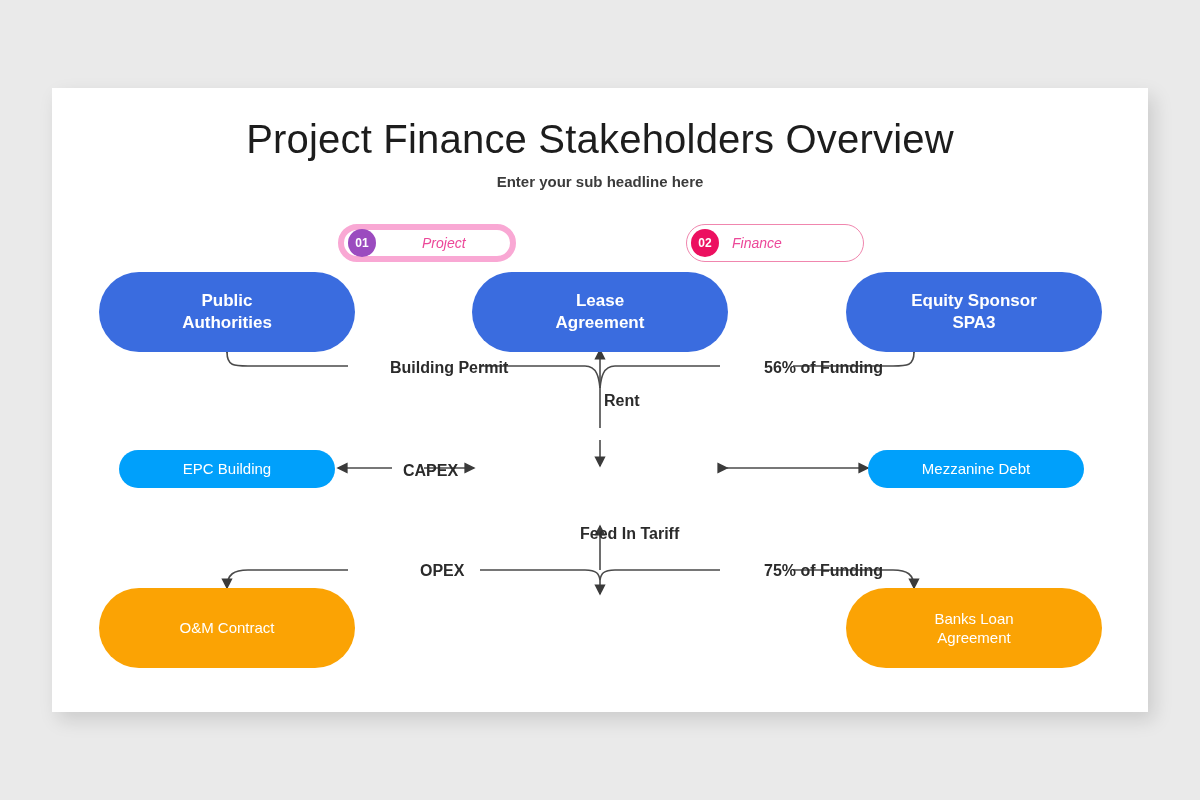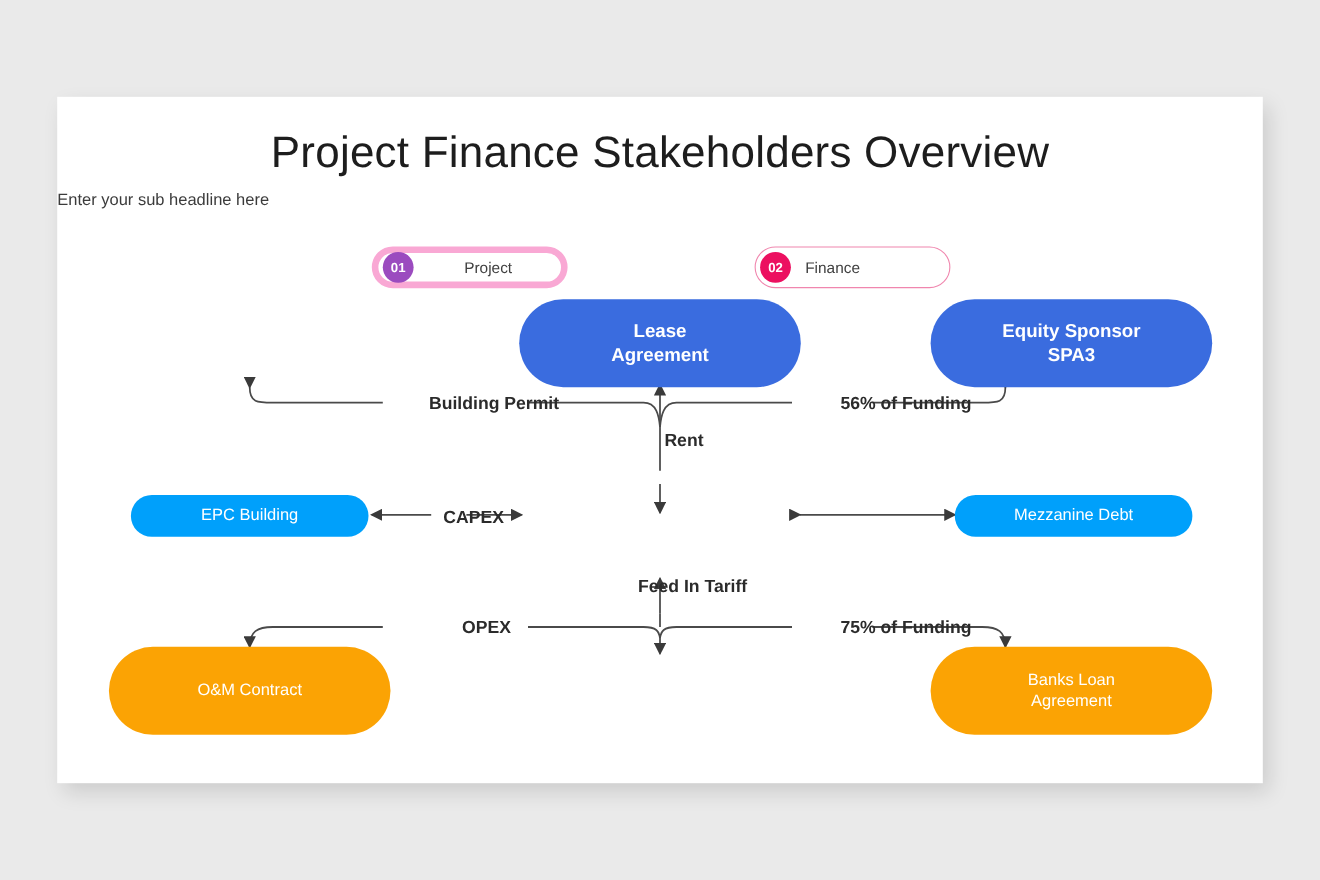--- a/index.html
+++ b/index.html
@@ -39,22 +39,23 @@
     font-size: 40px;
     font-weight: 400;
     color: #1d1d1d;
     letter-spacing: 0.2px;
   }
   #slide-subtitle {
     position: absolute;
     left: 0;
     top: 85px;
     width: 1096px;
+    text-align: center;
     font-size: 15px;
-    font-weight: 400;
+    font-weight: 700;
     color: #3b3b3b;
   }
 
   
   .legend-pill {
     position: absolute;
     height: 38px;
     border-radius: 19px;
     background: #ffffff;
     display: flex;
@@ -70,21 +71,22 @@
     align-items: center;
     justify-content: center;
     color: #ffffff;
     font-size: 12px;
     font-weight: 700;
     flex: 0 0 auto;
   }
   .legend-label {
     margin-left: 13px;
     font-size: 14px;
-    color: #404040;
+    color: #ec4899;
+    font-style: italic;
   }
 
   
   .node {
     position: absolute;
     border-radius: 999px;
     display: flex;
     align-items: center;
     justify-content: center;
     text-align: center;
@@ -185,20 +187,26 @@
     </svg>
 
     <div class="conn-label" style="left:318px; top:271px;">Building Permit</div>
     <div class="conn-label" style="left:692px; top:271px;">56% of Funding</div>
     <div class="conn-label" style="left:532px; top:304px;">Rent</div>
     <div class="conn-label" style="left:331px; top:374px;">CAPEX</div>
     <div class="conn-label" style="left:508px; top:437px;">Feed In Tariff</div>
     <div class="conn-label" style="left:348px; top:474px;">OPEX</div>
     <div class="conn-label" style="left:692px; top:474px;">75% of Funding</div>
 
+    <div class="node node-big" style="left:47px; top:184px; width:256px; height:80px; background:#3a6cdf;">
+      <div>
+        <span>Public</span><br>
+        <span>Authorities</span>
+      </div>
+    </div>
 
     <div class="node node-big" style="left:420px; top:184px; width:256px; height:80px; background:#3a6cdf;">
       <div>
         <span>Lease</span><br>
         <span>Agreement</span>
       </div>
     </div>
 
     <div class="node node-big" style="left:794px; top:184px; width:256px; height:80px; background:#3a6cdf;">
       <div>

